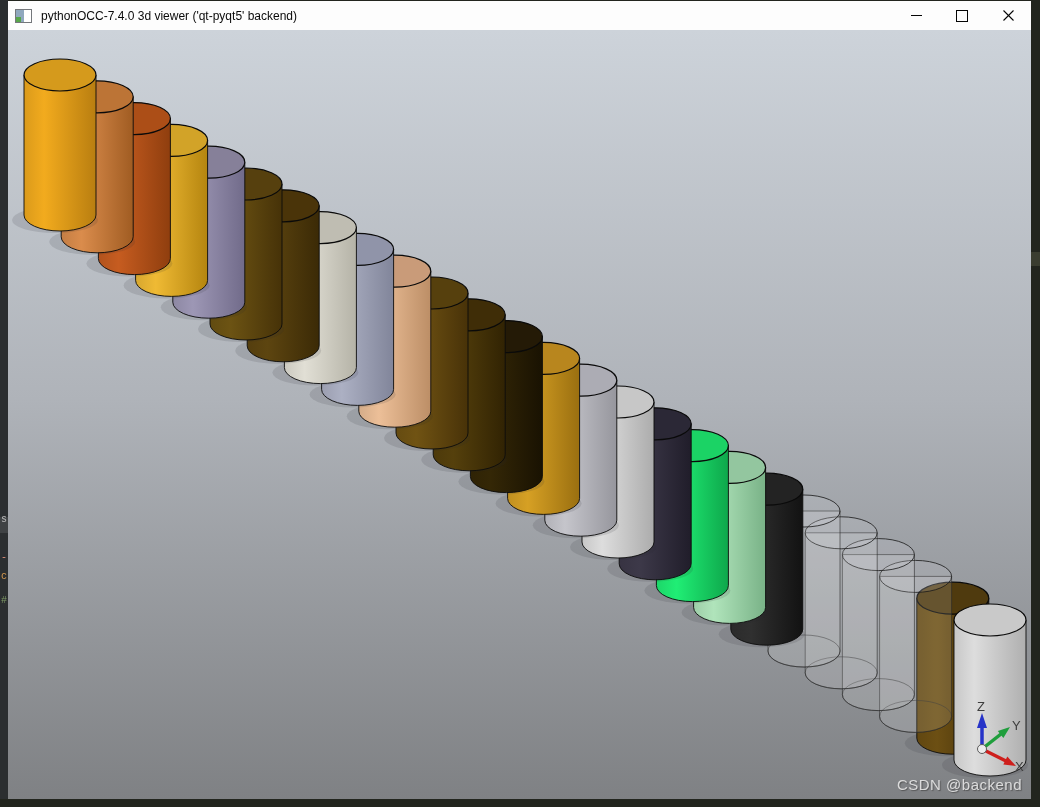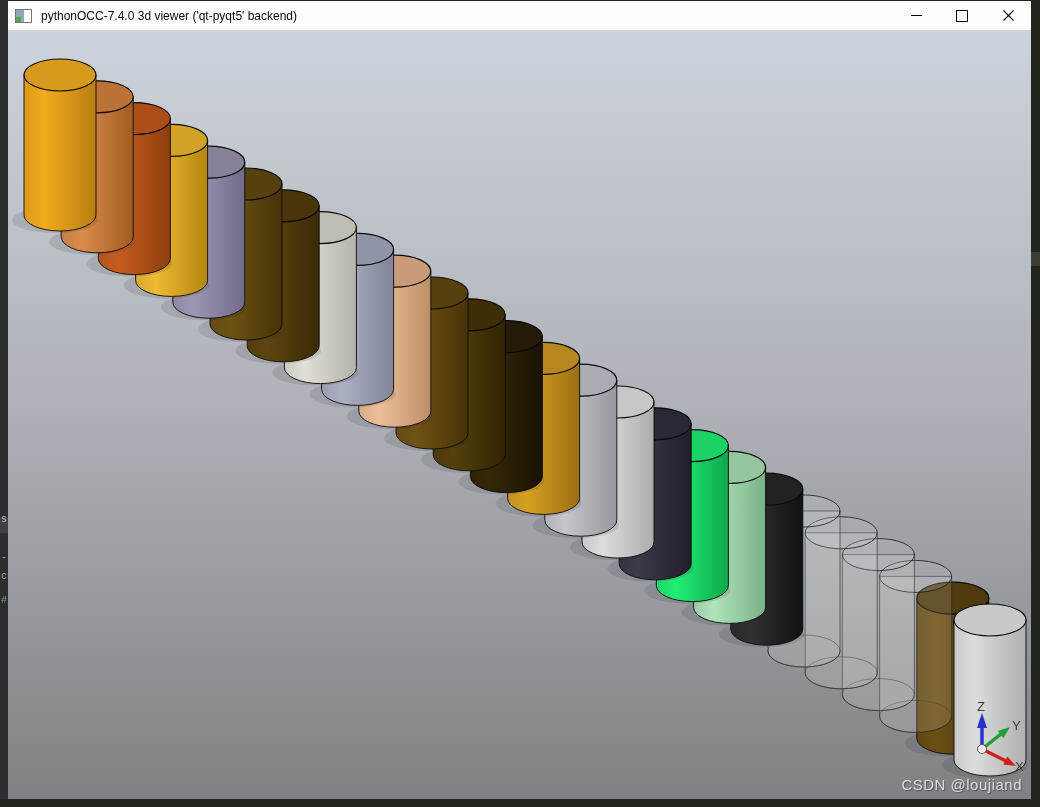--- a/index.html
+++ b/index.html
@@ -330,15 +330,15 @@
           <line x1="982" y1="749" x2="1001" y2="734" stroke="#1F9E3C" stroke-width="3.5"></line>
           <polygon points="1010,727 1003.4,737.9 997.8,730.9" fill="#1F9E3C"></polygon>
           <line x1="982" y1="749" x2="1006" y2="761" stroke="#CE1F1C" stroke-width="3.5"></line>
           <polygon points="1016,766 1003.3,764.6 1007.3,756.6" fill="#CE1F1C"></polygon>
           <circle cx="982" cy="749" r="4.5" fill="#ECECEC" stroke="#5A5A5A" stroke-width="1"></circle>
           <text x="981" y="711" text-anchor="middle" fill="#3E3E3E" font-size="13" font-family="&quot;Liberation Sans&quot;, sans-serif">Z</text>
           <text x="1012" y="730" fill="#3E3E3E" font-size="13" font-family="&quot;Liberation Sans&quot;, sans-serif">Y</text>
           <text x="1015" y="771" fill="#3E3E3E" font-size="13" font-family="&quot;Liberation Sans&quot;, sans-serif">X</text>
         </g>
       </svg>
-    <div class="watermark">CSDN @loujiand</div>
+    <div class="watermark">CSDN @backend</div>
   </div>
 </div>
 
 </body></html>

